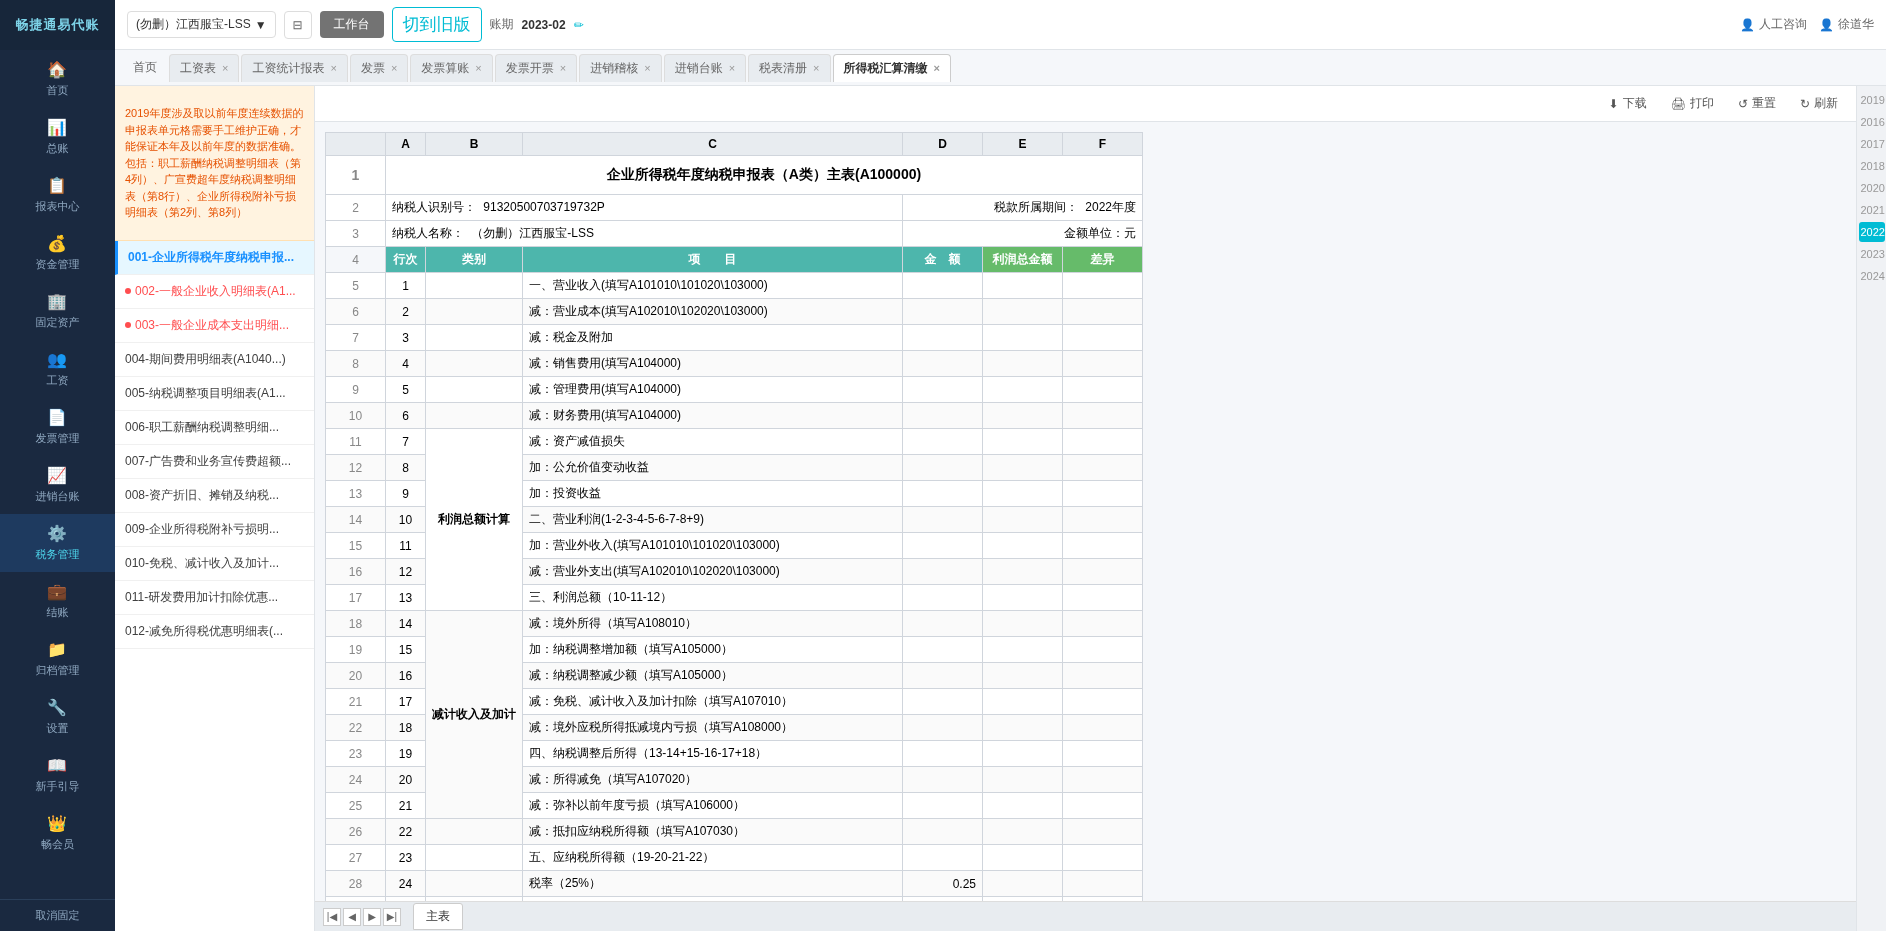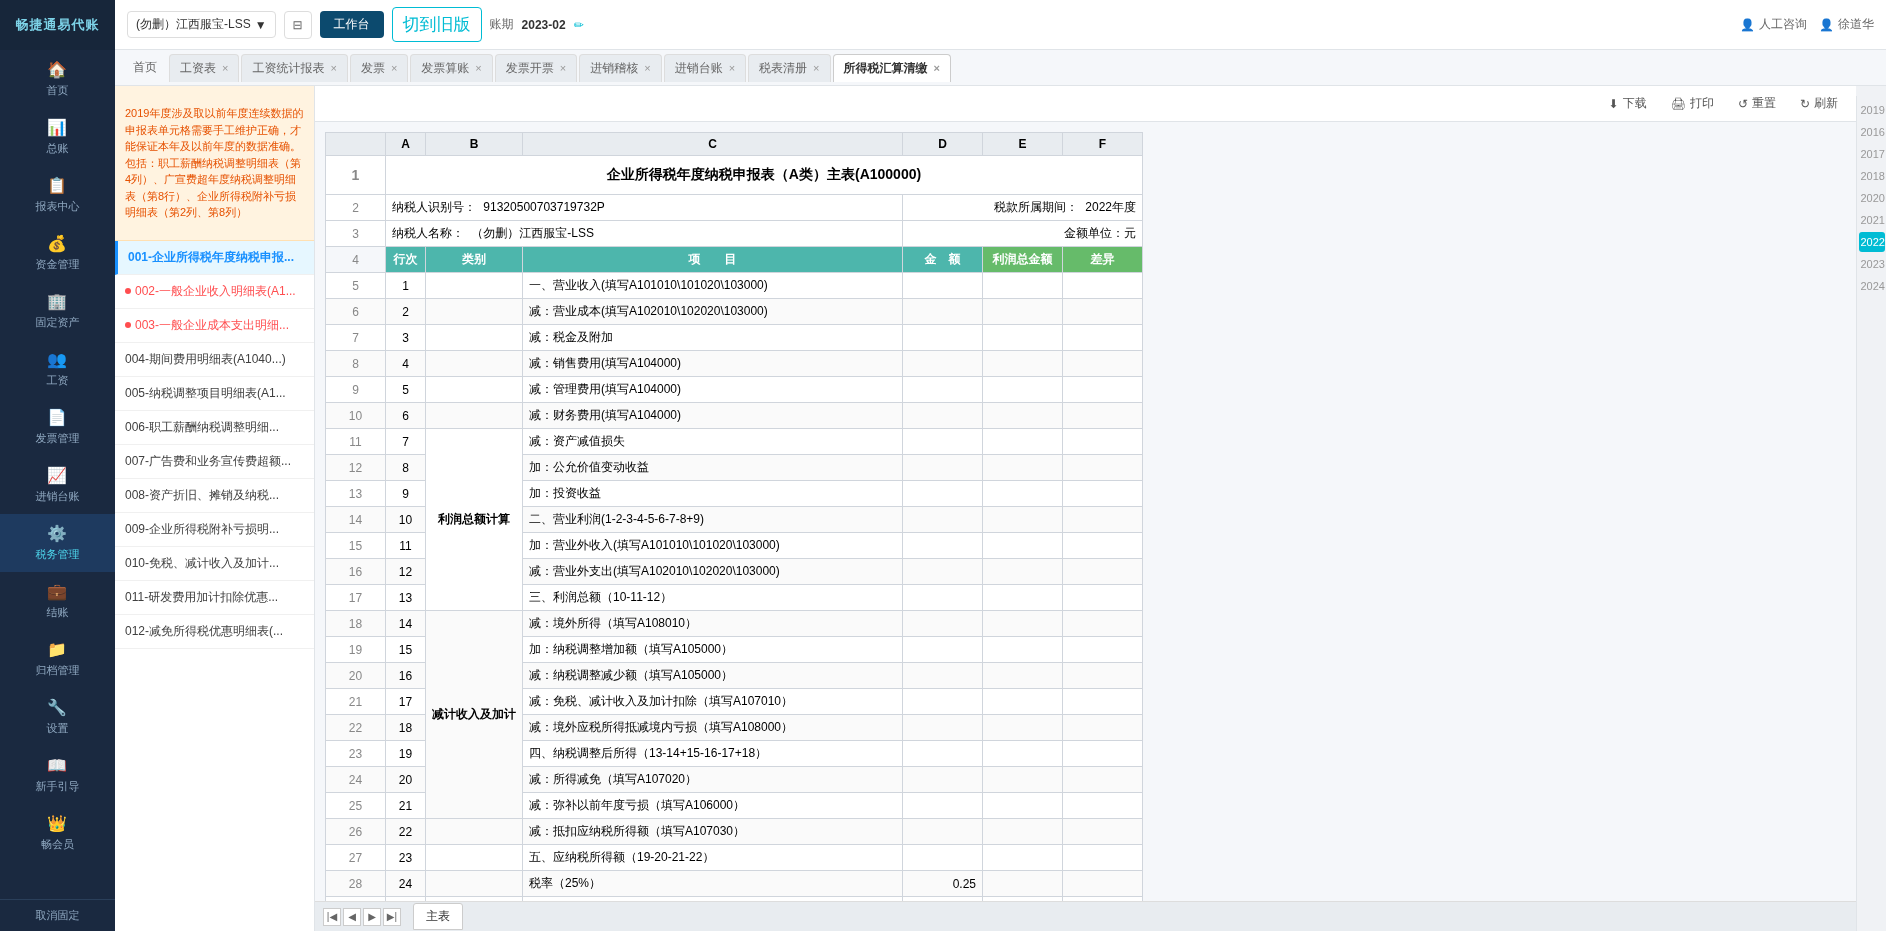--- a/index.html
+++ b/index.html
@@ -13,21 +13,21 @@
     .sidebar-item .icon { font-size: 16px; }
     .sidebar-bottom { margin-top: auto; border-top: 1px solid #2a3f5a; padding: 8px 4px; display: flex; align-items: center; justify-content: center; color: #8fa8c0; font-size: 11px; cursor: pointer; }
 
     
     .main { flex: 1; display: flex; flex-direction: column; overflow: hidden; }
 
     
     .topbar { height: 50px; background: #fff; display: flex; align-items: center; padding: 0 12px; gap: 8px; border-bottom: 1px solid #e0e4e8; flex-shrink: 0; }
     .topbar-company { display: flex; align-items: center; gap: 4px; border: 1px solid #ddd; border-radius: 4px; padding: 4px 8px; font-size: 12px; color: #333; cursor: pointer; }
     .topbar-icon-btn { width: 28px; height: 28px; display: flex; align-items: center; justify-content: center; border: 1px solid #ddd; border-radius: 4px; cursor: pointer; color: #666; }
-    .topbar-work-btn { background: #0c4a6e; color: #fff; border: none; border-radius: 4px; padding: 5px 14px; font-size: 12px; cursor: pointer; }
+    .topbar-work-btn { background: #737373; color: #fff; border: none; border-radius: 4px; padding: 5px 14px; font-size: 12px; cursor: pointer; }
     .topbar-switch-btn { border: 1px solid #00bcd4; color: #00bcd4; background: #fff; border-radius: 4px; padding: 5px 10px; font-size: 17px; cursor: pointer; }
     .topbar-right { margin-left: auto; display: flex; align-items: center; gap: 12px; color: #666; font-size: 12px; }
     .topbar-right-item { display: flex; align-items: center; gap: 4px; cursor: pointer; }
 
     
     .tabbar { height: 36px; background: #f5f7fa; display: flex; align-items: center; padding: 0 8px; gap: 2px; border-bottom: 1px solid #e0e4e8; flex-shrink: 0; overflow-x: auto; }
     .tabbar-item { display: flex; align-items: center; gap: 4px; padding: 5px 10px; font-size: 12px; color: #666; cursor: pointer; border-radius: 4px 4px 0 0; background: #e8ecf0; border: 1px solid #ddd; border-bottom: none; white-space: nowrap; }
     .tabbar-item.active { background: #fff; color: #333; font-weight: bold; border-color: #ccc; }
     .tabbar-item .close { color: #999; margin-left: 2px; font-size: 11px; }
     .tabbar-home { color: #666; padding: 5px 10px; font-size: 12px; cursor: pointer; }
@@ -64,21 +64,21 @@
     .category-cell { background: #e8f5e9; font-weight: bold; text-align: center; vertical-align: middle; }
     .amount-cell { text-align: right; }
 
     
     .sheet-tab-bar { height: 30px; background: #e8ecf0; display: flex; align-items: center; padding: 0 8px; gap: 4px; border-top: 1px solid #ddd; flex-shrink: 0; }
     .sheet-tab { padding: 4px 12px; background: #fff; border: 1px solid #ccc; border-radius: 3px 3px 0 0; font-size: 12px; cursor: pointer; color: #333; }
     .sheet-nav { display: flex; align-items: center; gap: 2px; margin-right: 8px; }
     .sheet-nav-btn { width: 18px; height: 18px; display: flex; align-items: center; justify-content: center; border: 1px solid #ccc; background: #fff; cursor: pointer; font-size: 10px; color: #666; }
 
     
-    .timeline-panel { width: 30px; background: #f0f2f5; border-left: 1px solid #e0e4e8; display: flex; flex-direction: column; align-items: center; padding-top: 4px; gap: 2px; flex-shrink: 0; margin-top: 10px; }
+    .timeline-panel { width: 30px; background: #f0f2f5; border-left: 1px solid #e0e4e8; display: flex; flex-direction: column; align-items: center; padding-top: 4px; gap: 2px; flex-shrink: 0; }
     .year-item { writing-mode: horizontal-tb; font-size: 11px; color: #999; padding: 4px 2px; cursor: pointer; text-align: center; width: 26px; }
     .year-item.active { background: #00bcd4; color: #fff; border-radius: 3px; }
 
     
     ::-webkit-scrollbar { width: 6px; height: 6px; }
     ::-webkit-scrollbar-track { background: #f0f0f0; }
     ::-webkit-scrollbar-thumb { background: #c0c0c0; border-radius: 3px; }
   </style>
 </head>
 <body>

